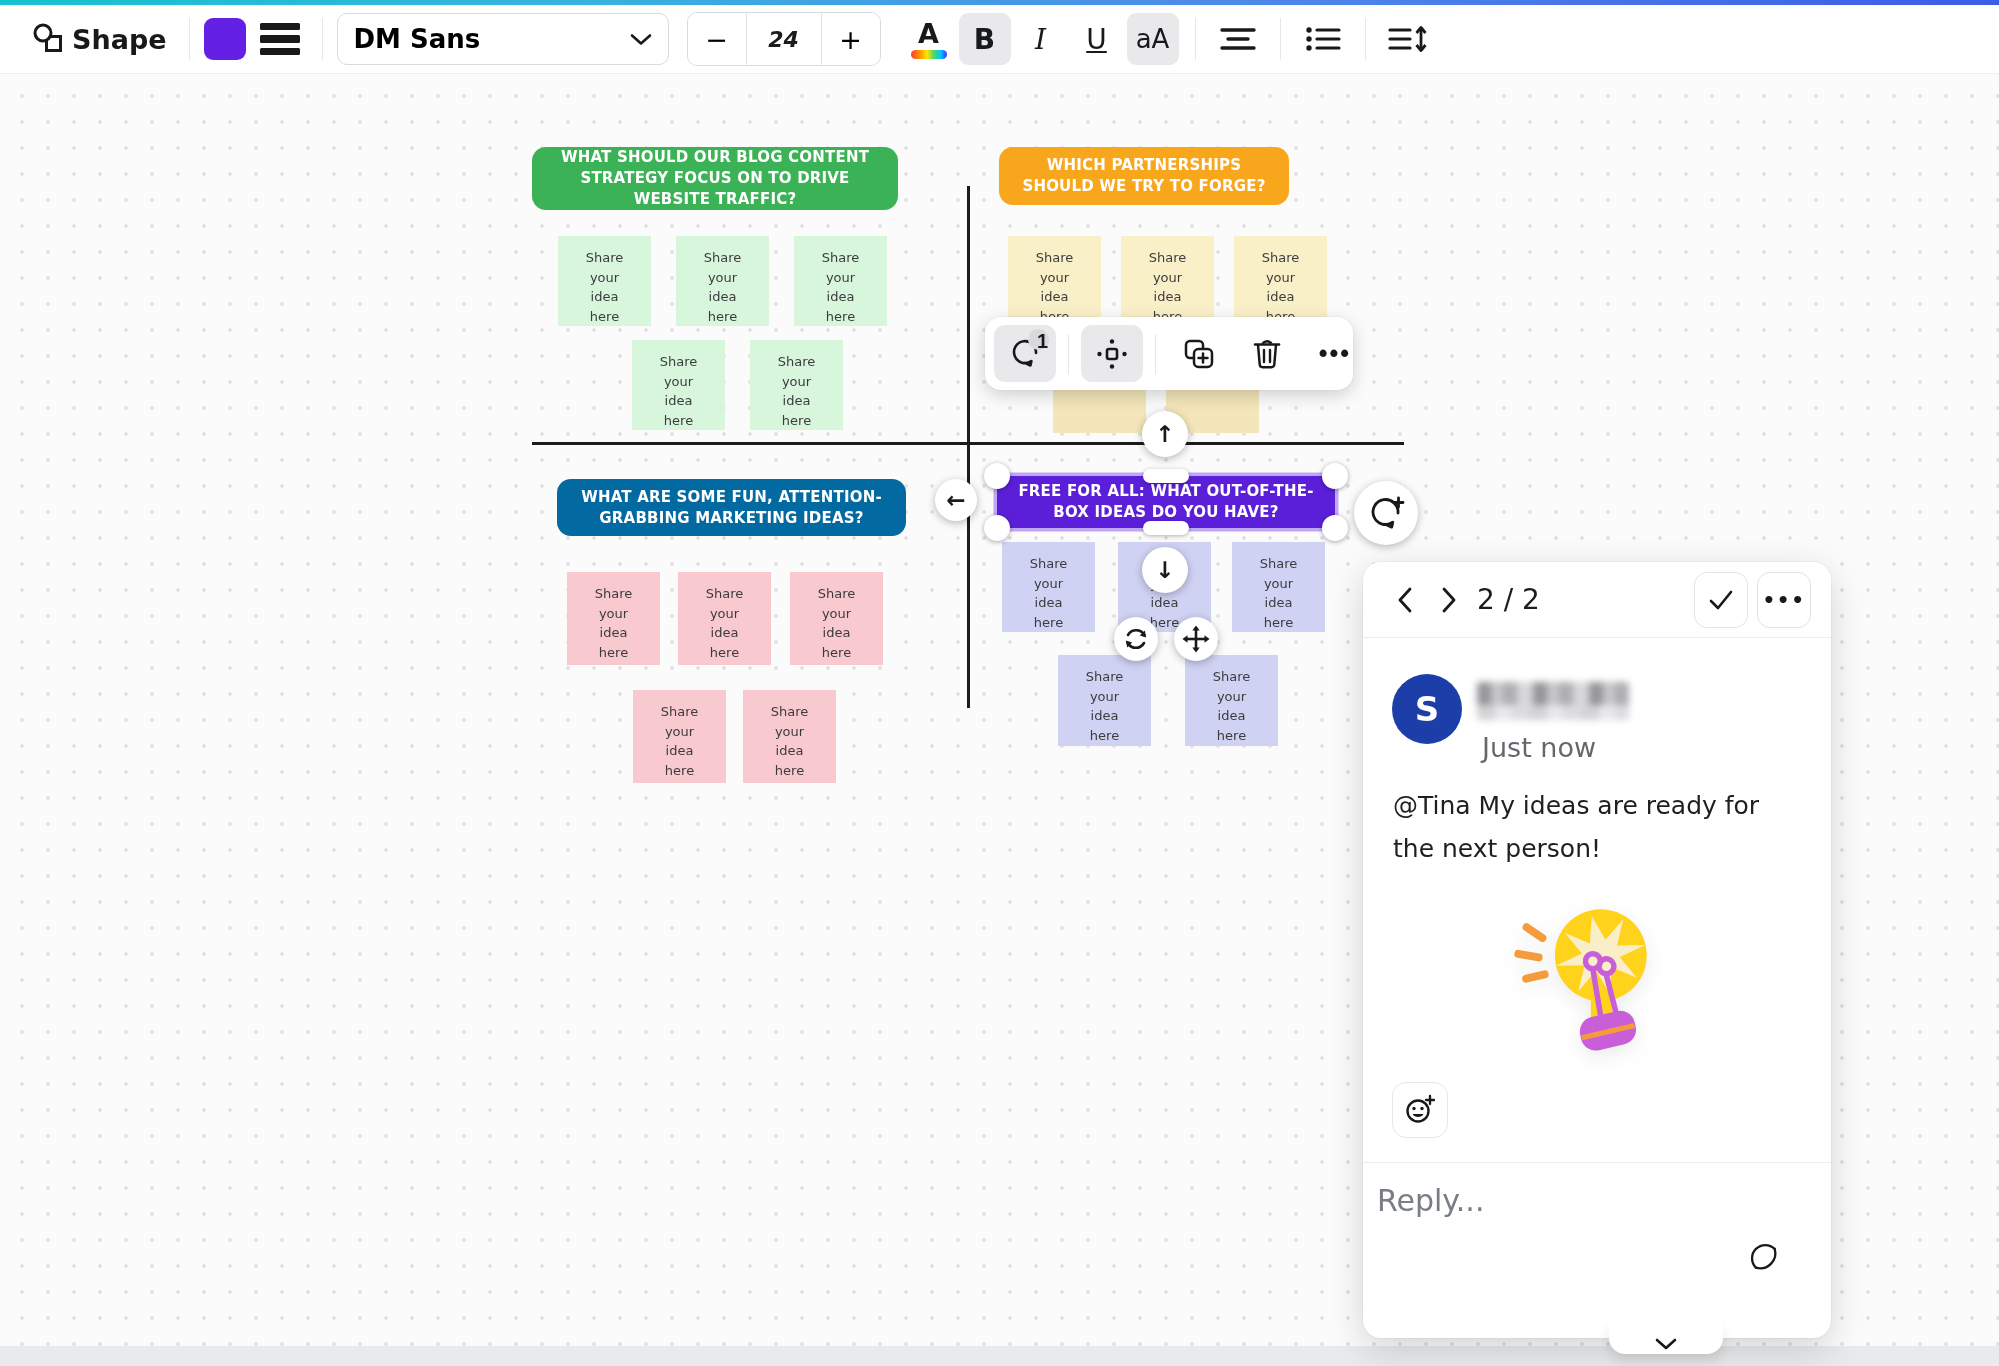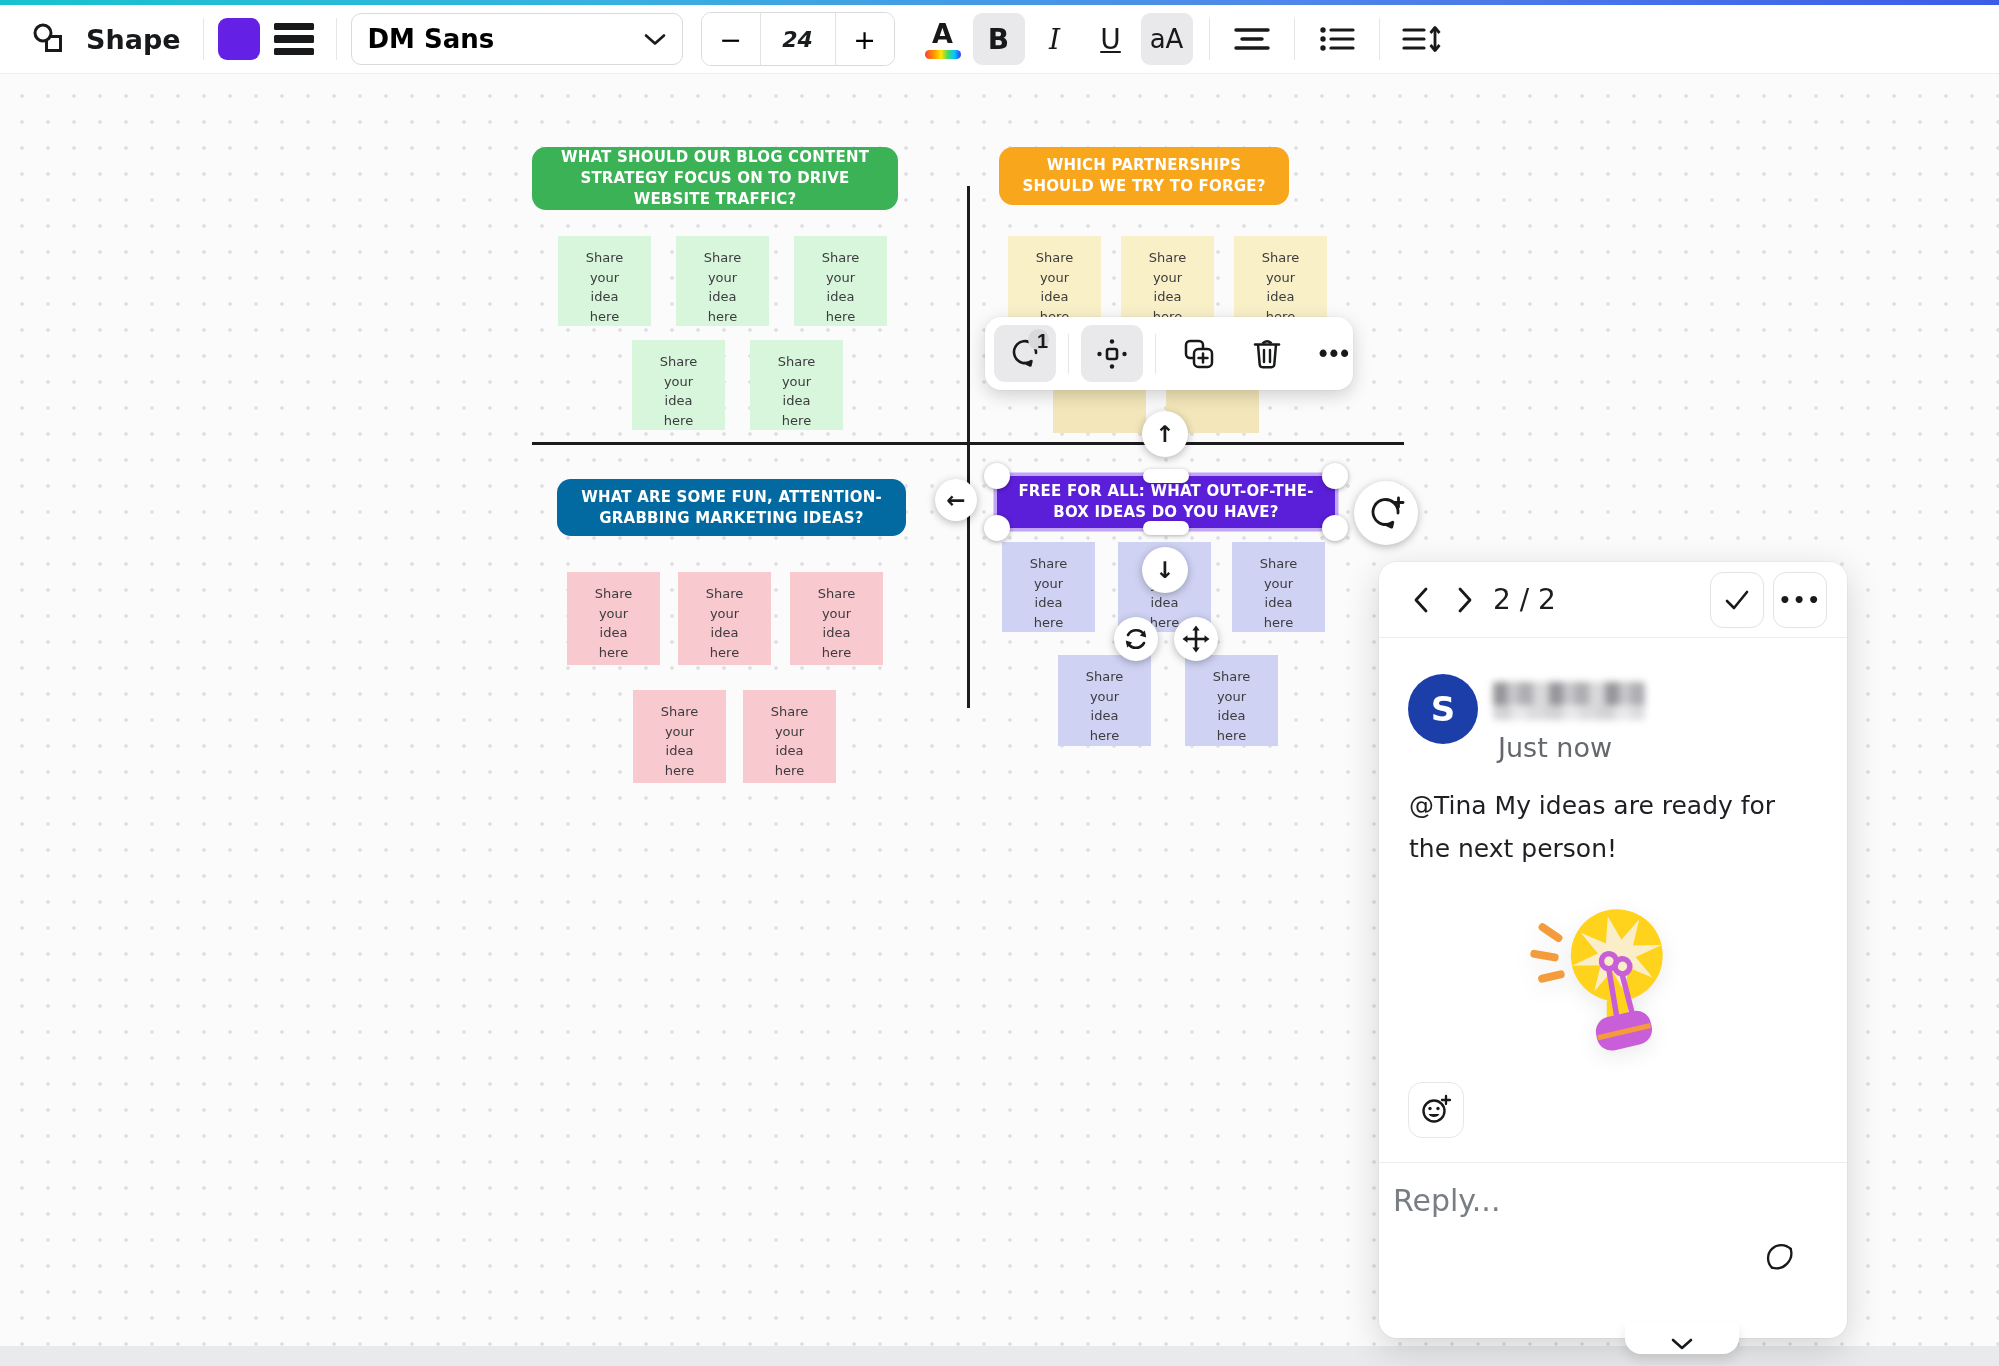--- a/index.html
+++ b/index.html
@@ -4,21 +4,21 @@
 <style>
   html,body{margin:0;padding:0;background:#fff;}
   .screen{position:relative;width:1999px;height:1366px;overflow:hidden;
     font-family:"DejaVu Sans","Liberation Sans",sans-serif;color:#1b1c1e;background:#fff;}
 
   
   .accent{position:absolute;top:0;left:0;right:0;height:5px;
     background:linear-gradient(90deg,#17c3ce 0%,#38b1e0 30%,#4f86ea 65%,#3c5ce8 100%);z-index:12;}
   .toolbar{position:absolute;top:5px;left:0;right:0;height:69px;background:#fff;z-index:11;
     display:flex;align-items:center;padding-left:24px;border-bottom:1px solid #efeff2;box-sizing:border-box;}
-  .tb-btn{display:flex;align-items:center;justify-content:center;gap:20px;background:none;border:none;
+  .tb-btn{display:flex;align-items:center;justify-content:center;gap:6px;background:none;border:none;
     font-family:inherit;color:#18191b;cursor:pointer;padding:6px 8px;border-radius:8px;}
   .shape-label{font-size:27px;font-weight:700;}
   .vdiv{width:1px;height:42px;background:#e6e6ea;margin:0 14px;flex:none;}
   .swatch{width:42px;height:42px;border-radius:9px;background:#6420e4;border:none;cursor:pointer;flex:none;}
   .bars{display:flex;flex-direction:column;gap:5px;}
   .bars i{display:block;width:40px;height:7.5px;background:#18191b;border-radius:1.5px;}
   .font-select{width:332px;height:52px;border:1.5px solid #d9dadc;border-radius:10px;background:#fff;
     display:flex;align-items:center;justify-content:space-between;padding:0 16px;box-sizing:border-box;
     font-size:26px;font-weight:700;cursor:pointer;font-family:inherit;margin-right:18px;}
   .stepper{display:flex;height:52px;border:1.5px solid #d9dadc;border-radius:10px;overflow:hidden;margin-right:20px;}
@@ -79,21 +79,21 @@
   .hdot{position:absolute;width:26px;height:26px;border-radius:50%;background:#fff;z-index:6;
     box-shadow:0 1px 5px rgba(0,0,0,.35);cursor:pointer;}
   .hpill{position:absolute;width:46px;height:14px;border-radius:8px;background:#fff;z-index:6;
     box-shadow:0 1px 4px rgba(0,0,0,.3);cursor:pointer;}
   .ncirc{position:absolute;border-radius:50%;background:#fff;z-index:7;display:flex;align-items:center;
     justify-content:center;box-shadow:0 2px 9px rgba(0,0,0,.28);cursor:pointer;border:none;
     font-size:23px;font-weight:700;color:#1a1a1c;font-family:inherit;}
 
   
   .panel{position:absolute;left:1363px;top:562px;width:468px;height:776px;background:#fff;border-radius:18px;
-    box-shadow:0 10px 36px rgba(0,0,0,.16),0 0 0 1px rgba(0,0,0,.03);z-index:9;margin-left:16px;}
+    box-shadow:0 10px 36px rgba(0,0,0,.16),0 0 0 1px rgba(0,0,0,.03);z-index:9;}
   .p-header{position:absolute;left:0;right:0;top:0;height:76px;display:flex;align-items:center;
     padding:0 20px;box-sizing:border-box;border-bottom:1px solid #ededf0;}
   .p-nav{width:44px;height:44px;background:none;border:none;cursor:pointer;display:flex;align-items:center;justify-content:center;}
   .p-page{font-size:28px;color:#1b1c1e;margin-left:6px;}
   .p-actions{margin-left:auto;display:flex;gap:9px;}
   .p-box{width:54px;height:56px;border:1.5px solid #e3e3e6;border-radius:13px;background:#fff;cursor:pointer;
     display:flex;align-items:center;justify-content:center;font-family:inherit;}
   .p-more{font-size:20px;letter-spacing:1.5px;font-weight:700;color:#18191b;}
   .avatar{position:absolute;left:29px;top:112px;width:70px;height:70px;border-radius:50%;background:#1b3ea9;
     color:#fff;font-size:34px;font-weight:700;display:flex;align-items:center;justify-content:center;}

